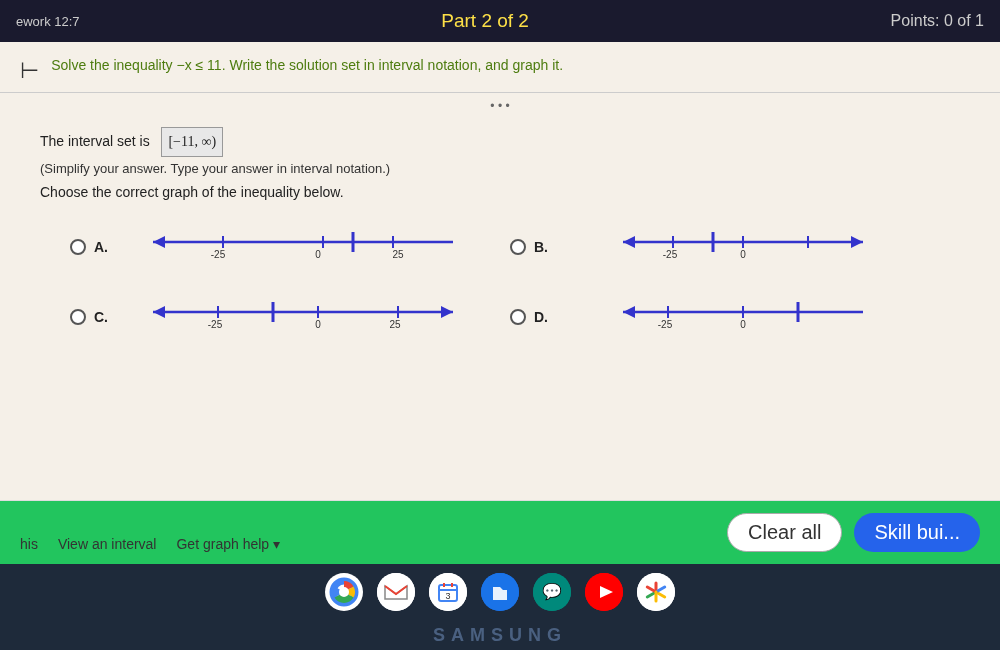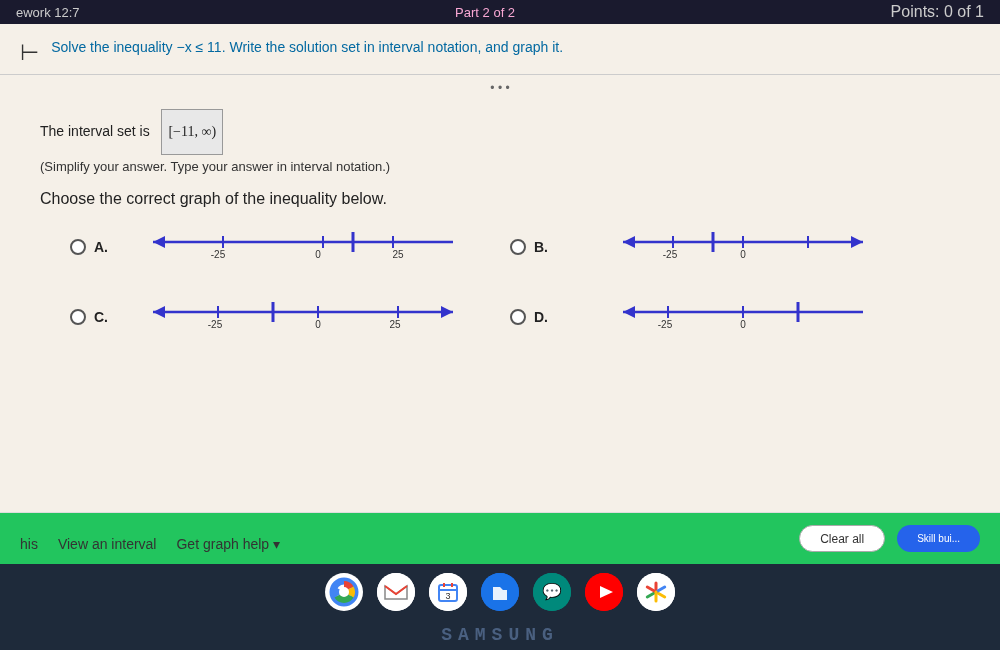--- a/index.html
+++ b/index.html
@@ -12,31 +12,31 @@
     }
     .screen {
       width: 1000px;
       height: 650px;
       display: flex;
       flex-direction: column;
     }
     
     .top-bar {
       background: #1a1a2e;
-      height: 24px;
+      height: 42px;
       display: flex;
       align-items: center;
       justify-content: space-between;
       padding: 0 16px;
       color: #ccc;
       font-size: 13px;
     }
     .top-bar-center {
-      font-size: 13px;
-      color: #f9a8d4;
+      font-size: 19px;
+      color: #fde047;
     }
     .top-bar-right {
       font-size: 16px;
       color: #ccc;
     }
     
     .main-content {
       flex: 1;
       background: #f0ece4;
       background-image: radial-gradient(circle at 50% 50%, #e8e0d0 0%, #d8cfc0 100%);
@@ -61,21 +61,21 @@
     }
     .back-arrow {
       font-size: 22px;
       color: #333;
       margin-right: 12px;
       margin-top: 2px;
       cursor: pointer;
     }
     .question-text {
       font-size: 14px;
-      color: #0369a1;
+      color: #4d7c0f;
       line-height: 1.4;
     }
     
     .expand-dots {
       text-align: center;
       padding: 6px 0 2px;
       color: #666;
       font-size: 12px;
     }
     
@@ -84,33 +84,33 @@
     }
     .solution-line {
       font-size: 14px;
       color: #222;
       margin-bottom: 4px;
     }
     .solution-interval {
       display: inline-block;
       background: #e8e8e8;
       border: 1px solid #999;
-      padding: 14px 6px;
+      padding: 6px 6px;
       font-family: serif;
       font-size: 14px;
     }
     .simplify-note {
       font-size: 13px;
       color: #333;
-      margin-bottom: 16px;
+      margin-bottom: 8px;
     }
     .choose-text {
-      font-size: 16px;
+      font-size: 14px;
       color: #222;
-      margin-bottom: 14px;
+      margin-bottom: 22px;
     }
     
     .graphs-container {
       display: flex;
       flex-direction: column;
       gap: 20px;
       padding: 0 30px;
     }
     .graph-row {
       display: flex;
@@ -178,30 +178,30 @@
     }
     .bottom-right {
       display: flex;
       gap: 12px;
     }
     .btn-outline {
       padding: 3px 20px;
       border: 1px solid #aaa;
       background: white;
       border-radius: 20px;
-      font-size: 12px;
+      font-size: 20px;
       color: #333;
       cursor: pointer;
     }
     .btn-blue {
       padding: 8px 20px;
       border: none;
       background: #2563eb;
       border-radius: 20px;
-      font-size: 10px;
+      font-size: 20px;
       color: white;
       cursor: pointer;
     }
     
     .taskbar {
       height: 56px;
       background: #1e2a3a;
       display: flex;
       align-items: center;
       justify-content: center;
@@ -217,21 +217,20 @@
       font-size: 20px;
       cursor: pointer;
     }
     
     .samsung-bar {
       background: #1e2a3a;
       height: 30px;
       display: flex;
       align-items: center;
       justify-content: center;
-      font-family: Liberation Mono, monospace;
     }
     .samsung-text {
       font-size: 18px;
       letter-spacing: 6px;
       color: #4a6080;
       font-weight: bold;
     }
   </style>
 </head>
 <body>

